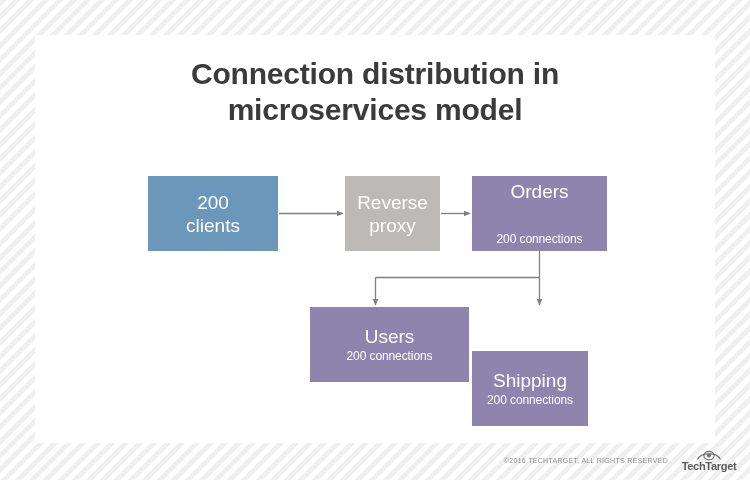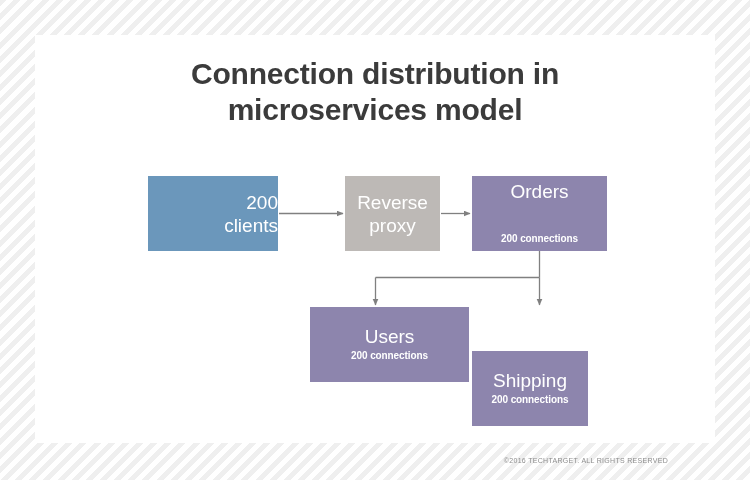--- a/index.html
+++ b/index.html
@@ -38,28 +38,28 @@
     align-items:center;justify-content:center;
     color:#ffffff;
     text-align:center;
     box-sizing:border-box;
   }
   .node .lbl{
     font-size:19px;line-height:23px;
     font-weight:400;
   }
   .node .sub{
-    font-size:10px;line-height:16px;
-    font-weight:bold;
+    font-size:12px;line-height:16px;
+    font-weight:normal;
     letter-spacing:-0.1px;
   }
   .node.two-line .lbl{font-size:19px;}
 
   
-  #node-clients{left:148px;top:176px;width:130px;height:75px;background:#6b97bb;align-items:flex-end;}
+  #node-clients{left:148px;top:176px;width:130px;height:75px;background:#6b97bb;}
   #node-proxy  {left:345px;top:176px;width:95px; height:75px;background:#bdb9b6;}
   #node-orders {left:472px;top:176px;width:135px;height:75px;background:#8d85ad;gap:28px;}
   #node-users  {left:310px;top:307px;width:159px;height:75px;background:#8d85ad;}
   #node-ship   {left:472px;top:307px;width:116px;height:75px;background:#8d85ad;margin-top:44px;}
 
   .edges{position:absolute;left:0;top:0;width:750px;height:480px;}
 
   .footer-copy{
     position:absolute;left:0;top:457px;width:668px;
     text-align:right;
@@ -133,14 +133,22 @@
     <span class="sub">200 connections</span>
   </div>
 
   <div class="node" id="node-ship">
     <span class="lbl">Shipping</span>
     <span class="sub">200 connections</span>
   </div>
 
   <div class="footer-copy">©2016 TECHTARGET. ALL RIGHTS RESERVED</div>
 
+  <div class="logo">
+    <svg class="eye" viewBox="0 0 26 11" xmlns="http://www.w3.org/2000/svg">
+      <path d="M1.5,9.5 C5,2 21,2 24.5,9.5" fill="none" stroke="#6f6f6f" stroke-width="1.2"></path>
+      <ellipse cx="13" cy="5.6" rx="5.2" ry="4.2" fill="none" stroke="#6f6f6f" stroke-width="1.2"></ellipse>
+      <circle cx="13" cy="5.6" r="1.9" fill="#6f6f6f"></circle>
+    </svg>
+    <div class="wordmark">TechTarget</div>
+  </div>
 
 </div>
 
 </body></html>

